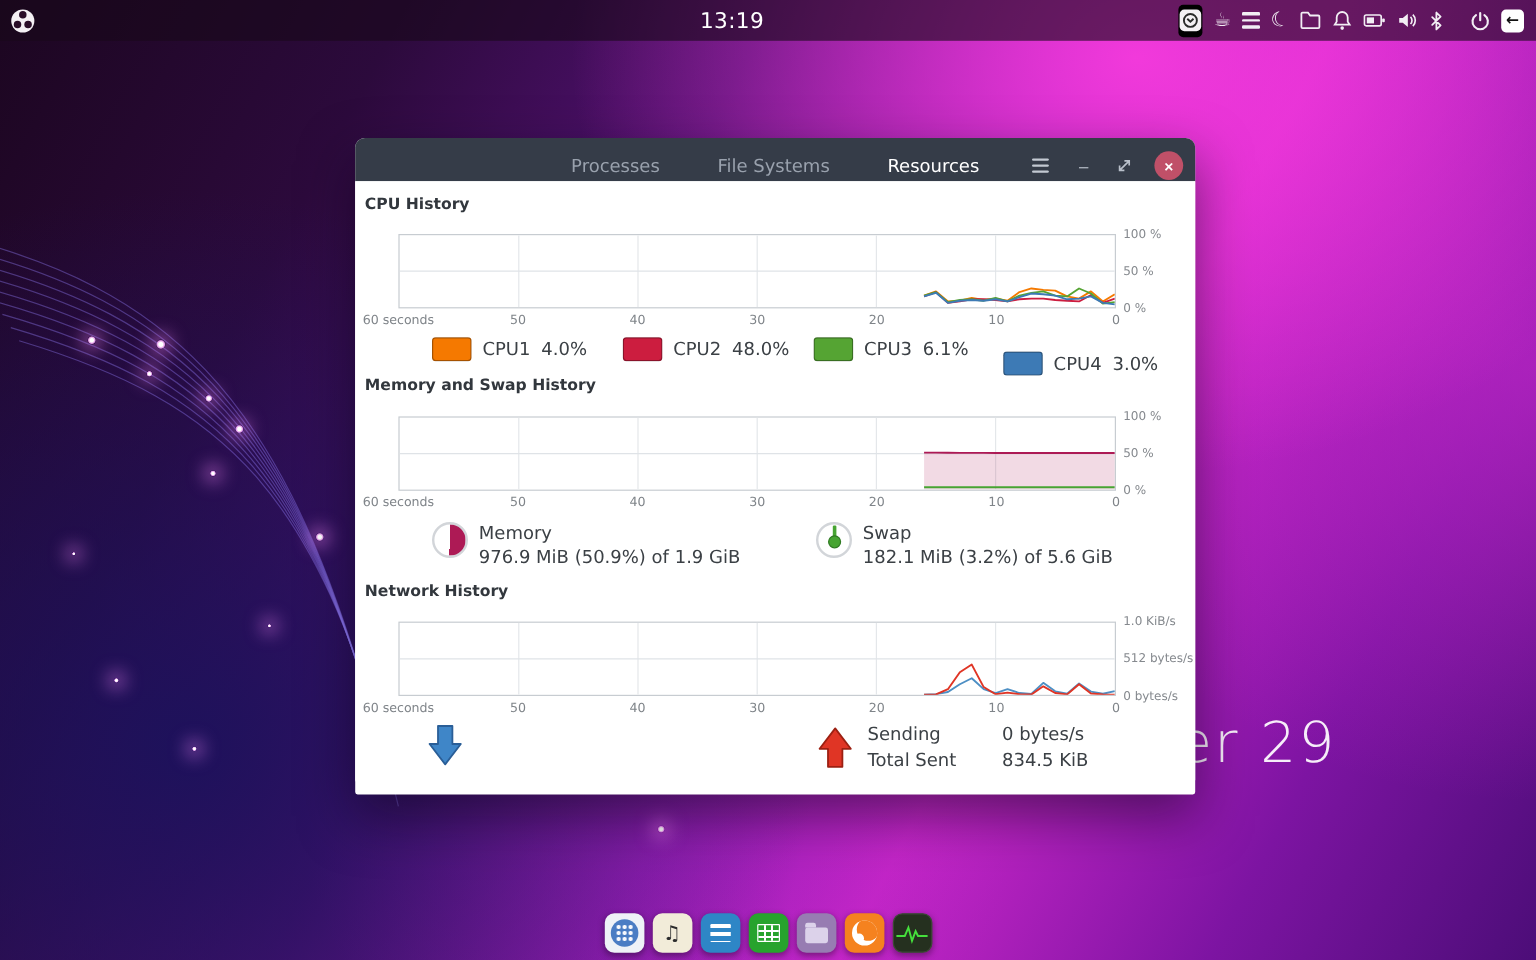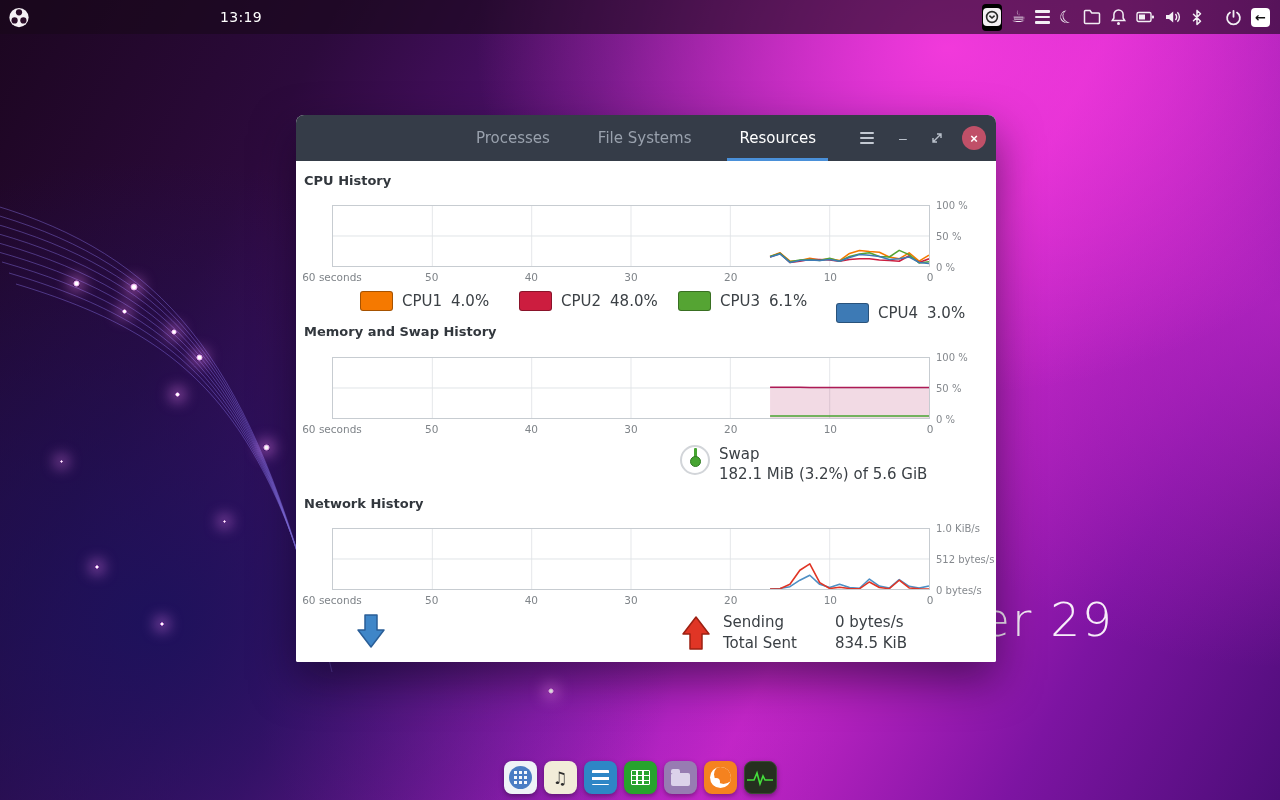--- a/index.html
+++ b/index.html
@@ -18,21 +18,21 @@
   
   .decor { position:absolute; inset:0; pointer-events:none; }
   .star { position:absolute; width:6px; height:6px; border-radius:50%;
     background:radial-gradient(circle,#fff 0 30%, rgba(255,170,255,.85) 55%, rgba(255,120,255,0) 72%);
     box-shadow:0 0 14px 5px rgba(255,140,255,.5); }
 
   
   .panel { position:absolute; left:0; top:0; width:1280px; height:34px; z-index:40;
     background:rgba(24,8,26,.62); display:flex; align-items:center; color:#fff; }
   .panel-left { width:220px; display:flex; align-items:center; padding-left:8px; }
-  .panel-center { flex:1; font-size:14px; letter-spacing:.3px; }
+  .panel-center { flex:1; text-align:center; font-size:18px; letter-spacing:.3px; }
   .panel-right { width:280px; display:flex; align-items:center; justify-content:flex-end; gap:9px; padding-right:10px; }
   .tray-btn { display:flex; align-items:center; justify-content:center; width:22px; height:26px; color:#f2eef4; }
   .tray-btn svg { display:block; }
   .tray-glyph { font-size:16px; line-height:1; }
   .tray-sep { width:1px; height:18px; background:rgba(255,255,255,.45); margin:0 2px; }
   .tray-hl { background:#000; border-radius:4px; width:27px; height:27px; }
   .hamburger { display:flex; flex-direction:column; gap:3px; }
   .hamburger i { display:block; width:15px; height:2.4px; background:#f2eef4; border-radius:1px; }
   .moon { transform:rotate(-15deg); font-size:17px; }
   .arrow-box { width:19px; height:19px; background:#fff; border-radius:4px; color:#111;
@@ -71,21 +71,21 @@
   .fox { width:21px; height:21px; border-radius:50%; background:#fff; position:relative; overflow:hidden; }
   .fox:before { content:""; position:absolute; left:4px; top:-2px; width:19px; height:19px;
     border-radius:50%; background:#f5821f; }
   .fox:after { content:""; position:absolute; left:2px; bottom:2px; width:8px; height:8px;
     border-radius:50%; background:#fff; }
   .tile-monitor { background:#25301f; border:1px solid #3a4a34; }
 
   
   .window { position:absolute; left:296px; top:115px; width:700px; height:547px; z-index:20;
     border-radius:8px 8px 2px 2px; box-shadow:0 18px 44px rgba(8,4,18,.5); background:#fff; }
-  .titlebar { height:46px; background:#353c48; border-radius:8px 8px 0 0; position:relative; }
+  .titlebar { height:36px; background:#353c48; border-radius:8px 8px 0 0; position:relative; }
   .tabs { position:absolute; left:0; right:0; top:0; height:46px; display:flex; justify-content:center; gap:4px; }
   .tab { border:none; background:transparent; color:#99a1ad; font-size:15px; padding:0 22px; height:46px;
     position:relative; cursor:pointer; font-family:inherit; }
   .tab.active { color:#ffffff; }
   .tab.active:after { content:""; position:absolute; left:10px; right:10px; bottom:0; height:3px; background:#4a90d9; }
   .controls { position:absolute; right:10px; top:0; height:46px; display:flex; align-items:center; gap:16px; }
   .menu-btn { display:flex; flex-direction:column; gap:3px; padding:4px; background:transparent; border:none; cursor:pointer; }
   .menu-btn i { width:14px; height:2.2px; background:#c3c9d2; border-radius:1px; }
   .winbtn { background:transparent; border:none; color:#b9c0ca; cursor:pointer; display:flex; align-items:center; justify-content:center;
     width:18px; height:18px; font-size:14px; }
@@ -327,20 +327,27 @@
         <div class="xlabels">
             <span style="left: 0%;">60 seconds</span>
             <span style="left: 16.6667%;">50</span>
             <span style="left: 33.3333%;">40</span>
             <span style="left: 50%;">30</span>
             <span style="left: 66.6667%;">20</span>
             <span style="left: 83.3333%;">10</span>
             <span style="left: 100%;">0</span>
           </div>
       </div>
+      <div class="legend-item" style="top:284px; left:64px; align-items:flex-start">
+        <span class="pie" style="background: conic-gradient(rgb(173, 26, 85) 0deg, rgb(173, 26, 85) 50.9%, rgb(255, 255, 255) 0deg);"></span>
+        <span class="mem-text">
+          <span class="mem-name">Memory</span>
+          <span class="mem-detail">976.9 MiB (50.9%) of 1.9 GiB</span>
+        </span>
+      </div>
       <div class="legend-item" style="top:284px; left:384px; align-items:flex-start">
         <span class="gauge">
           <span class="needle" style="background: rgb(71, 164, 50);"></span>
           <span class="dot" style="background: rgb(71, 164, 50);"></span>
         </span>
         <span class="mem-text">
           <span class="mem-name">Swap</span>
           <span class="mem-detail">182.1 MiB (3.2%) of 5.6 GiB</span>
         </span>
       </div>

